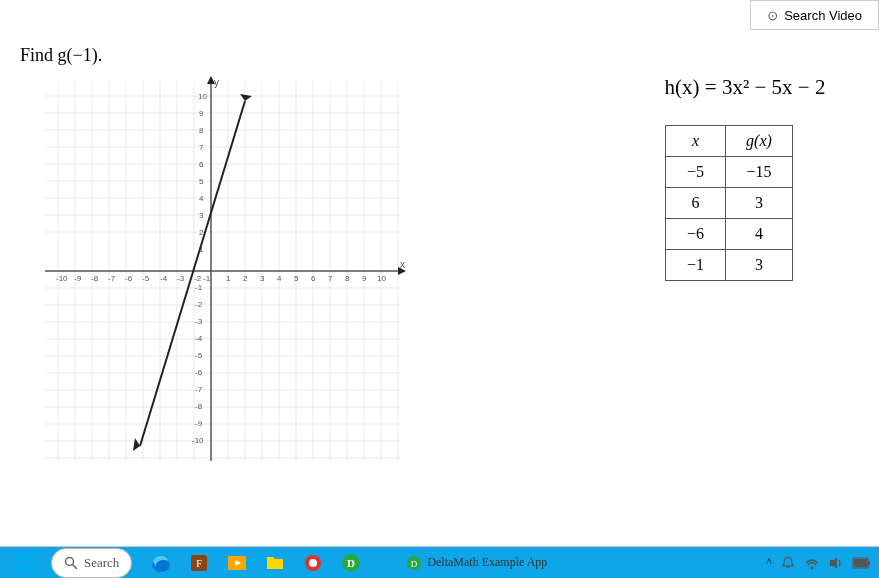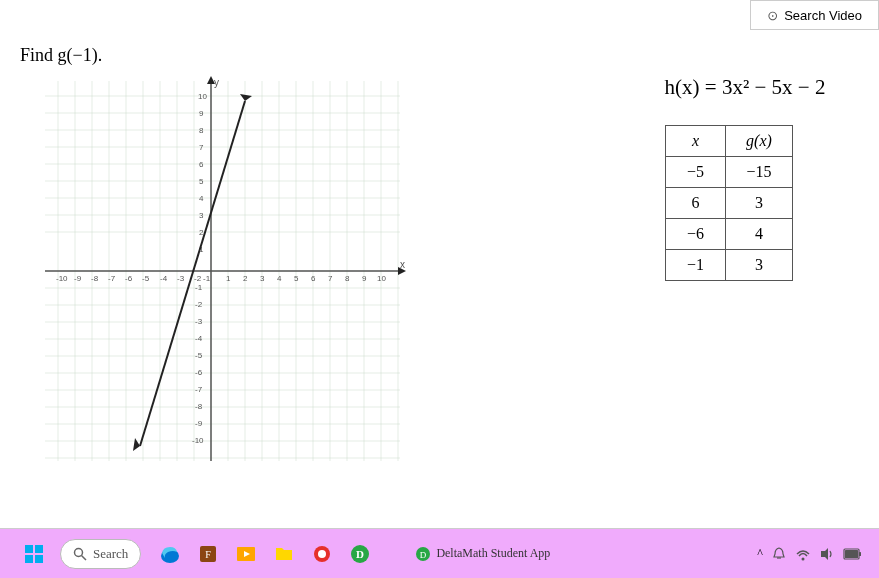--- a/index.html
+++ b/index.html
@@ -101,25 +101,25 @@
     #g-table th {
       font-style: italic;
       font-weight: normal;
       background: #fff;
     }
 
     
     #taskbar {
       position: absolute;
       bottom: 0; left: 0; right: 0;
-      height: 50px;
-      background: #f0abfc;
-      display: flex;
-      align-items: center;
-      padding: 0 16px;
+      height: 32px;
+      background: #0ea5e9;
+      display: flex;
+      align-items: center;
+      padding: 0 7px;
       gap: 8px;
       border-top: 1px solid #ccc;
     }
 
     #start-btn {
       width: 36px;
       height: 36px;
       display: flex;
       align-items: center;
       justify-content: center;
@@ -399,21 +399,21 @@
         <text x="11" y="15" text-anchor="middle" font-size="11" fill="white" font-weight="bold">D</text>
       </svg>
     </div>
   </div>
 
   <div id="deltamath-label">
     <svg width="16" height="16" viewBox="0 0 16 16">
       <circle cx="8" cy="8" r="7" fill="#28a745"></circle>
       <text x="8" y="12" text-anchor="middle" font-size="9" fill="white">D</text>
     </svg>
-    <span style="font-size:12px;color:#333;">DeltaMath Student App</span>
+    <span style="font-size:12px;color:#333;">DeltaMath Example App</span>
   </div>
 
   <div id="taskbar-right">
     <span style="font-size:12px;cursor:pointer;">^</span>
     <svg width="16" height="16" viewBox="0 0 16 16" style="cursor:pointer;">
       <path d="M8,2 Q12,3 12,8 L13,11 L3,11 L4,8 Q4,3 8,2 Z" fill="none" stroke="#555" stroke-width="1.2"></path>
       <line x1="6" y1="12" x2="10" y2="12" stroke="#555" stroke-width="1.2"></line>
     </svg>
     <svg width="16" height="16" viewBox="0 0 16 16" style="cursor:pointer;">
       <path d="M2,8 Q8,2 14,8" fill="none" stroke="#555" stroke-width="1.5"></path>

